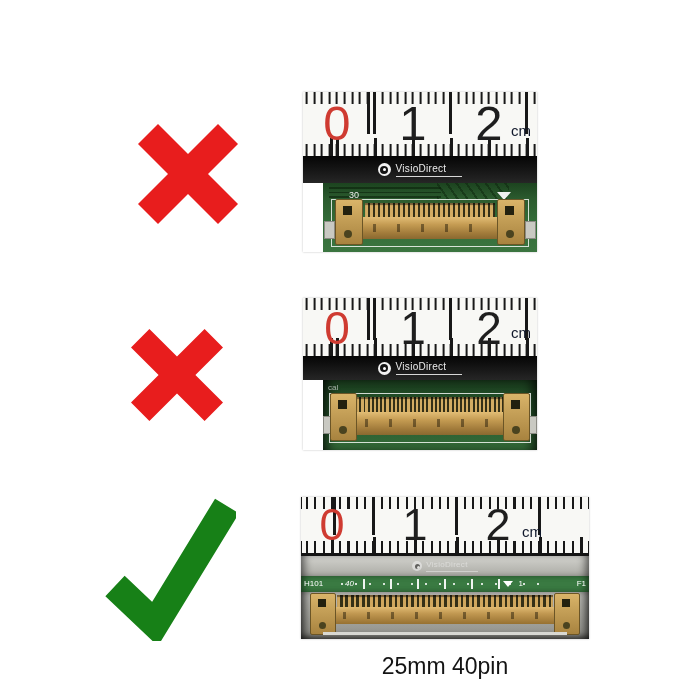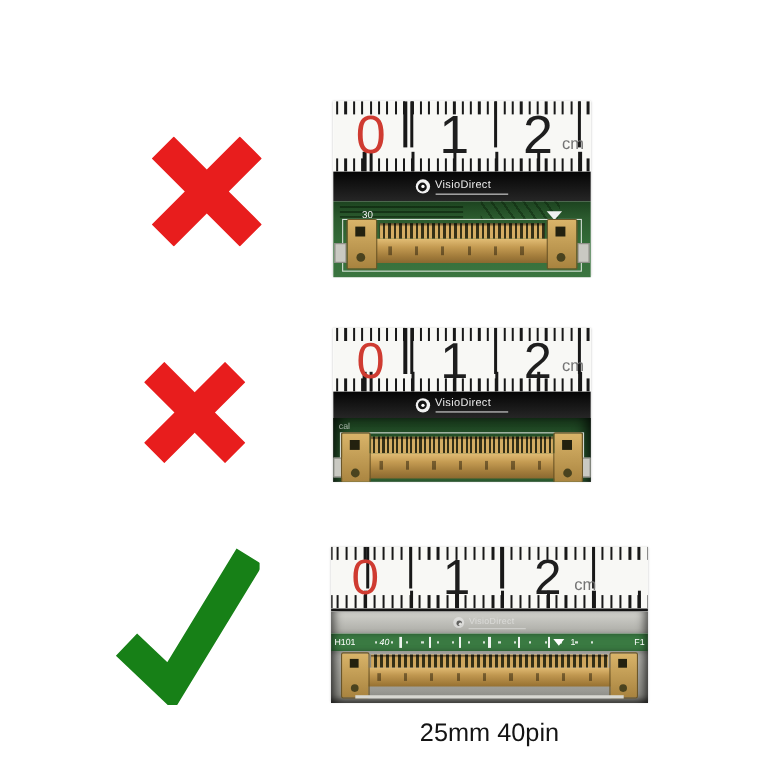--- a/index.html
+++ b/index.html
@@ -48,39 +48,39 @@
      background-position-x:71px;height:38px;}
   .p3 .ticks-bhalf{background:repeating-linear-gradient(90deg,#181818 0 3px,transparent 3px 41.5px);
      background-position-x:30px;height:16px;}
   .digit{position:absolute;top:3px;transform:translateX(-50%);
          font-size:49px;line-height:56px;color:#1e1e1e;}
   .p2 .digit{font-size:46px;top:2px;}
   .p3 .digit{font-size:45px;top:2px;line-height:52px;}
   .digit.red{color:#cf3b31;}
   .p1 .d0,.p2 .d0{left:34px;} .p1 .d1,.p2 .d1{left:110px;} .p1 .d2,.p2 .d2{left:186px;}
   .p3 .d0{left:31px;} .p3 .d1{left:114px;} .p3 .d2{left:197px;}
-  .unit{position:absolute;color:#737373;font-size:15px;}
+  .unit{position:absolute;color:#0f172a;font-size:15px;}
   .p1 .unit{left:208px;top:30px;} .p2 .unit{left:208px;top:26px;} .p3 .unit{left:221px;top:26px;}
 
   
   .strip{position:relative;background:linear-gradient(180deg,#050505,#262626);
          display:flex;align-items:center;justify-content:center;gap:5px;}
   .p1 .strip{height:27px;} .p2 .strip{height:24px;}
   .logo{position:relative;width:13px;height:13px;border-radius:50%;background:#f2f2f2;flex:0 0 auto;}
   .logo::after{content:'';position:absolute;inset:2.5px;border-radius:50%;background:#141414;}
   .logo::before{content:'';position:absolute;left:5px;top:5px;width:3px;height:3px;border-radius:50%;
                 background:#fff;z-index:1;}
   .logo-text{color:#ececec;font-size:10px;letter-spacing:.3px;
              border-bottom:1px solid #d8d8d8;padding:0 16px 2px 0;}
 
   
   .pcb{position:relative;overflow:hidden;
-       background:linear-gradient(180deg,#1c431f 0%,#2b5a2e 22%,#336c38 55%,#3b7540 100%);}
+       background:linear-gradient(180deg,#1c431f 0%,#2b5a2e 22%,#336c38 55%,#3b7540 100%);margin-left:20px;}
   .p1 .pcb{height:69px;} 
-  .p2 .pcb{height:58px;background:linear-gradient(180deg,#17351a 0%,#234f28 25%,#2c5f31 60%,#336a38 100%);
+  .p2 .pcb{height:70px;background:linear-gradient(180deg,#17351a 0%,#234f28 25%,#2c5f31 60%,#336a38 100%);
            box-shadow:inset 10px 0 12px -6px rgba(0,0,0,.8),inset -10px 0 12px -6px rgba(0,0,0,.8);}
   .trace-lines{position:absolute;top:2px;left:6px;width:112px;height:13px;
        background:repeating-linear-gradient(0deg,rgba(8,28,8,.55) 0 1.5px,transparent 1.5px 4.5px);}
   .trace-diag{position:absolute;top:0;right:28px;width:72px;height:16px;
        background:repeating-linear-gradient(55deg,rgba(12,36,12,.5) 0 2px,transparent 2px 8px);}
   .silk{position:absolute;color:#efefef;font-size:9px;line-height:9px;}
   .p1 .silk{left:26px;top:8px;}
   .p2 .silk{left:5px;top:3px;opacity:.65;font-size:8px;}
   .marker-triangle{position:absolute;right:26px;top:9px;width:0;height:0;
        border-left:7px solid transparent;border-right:7px solid transparent;

